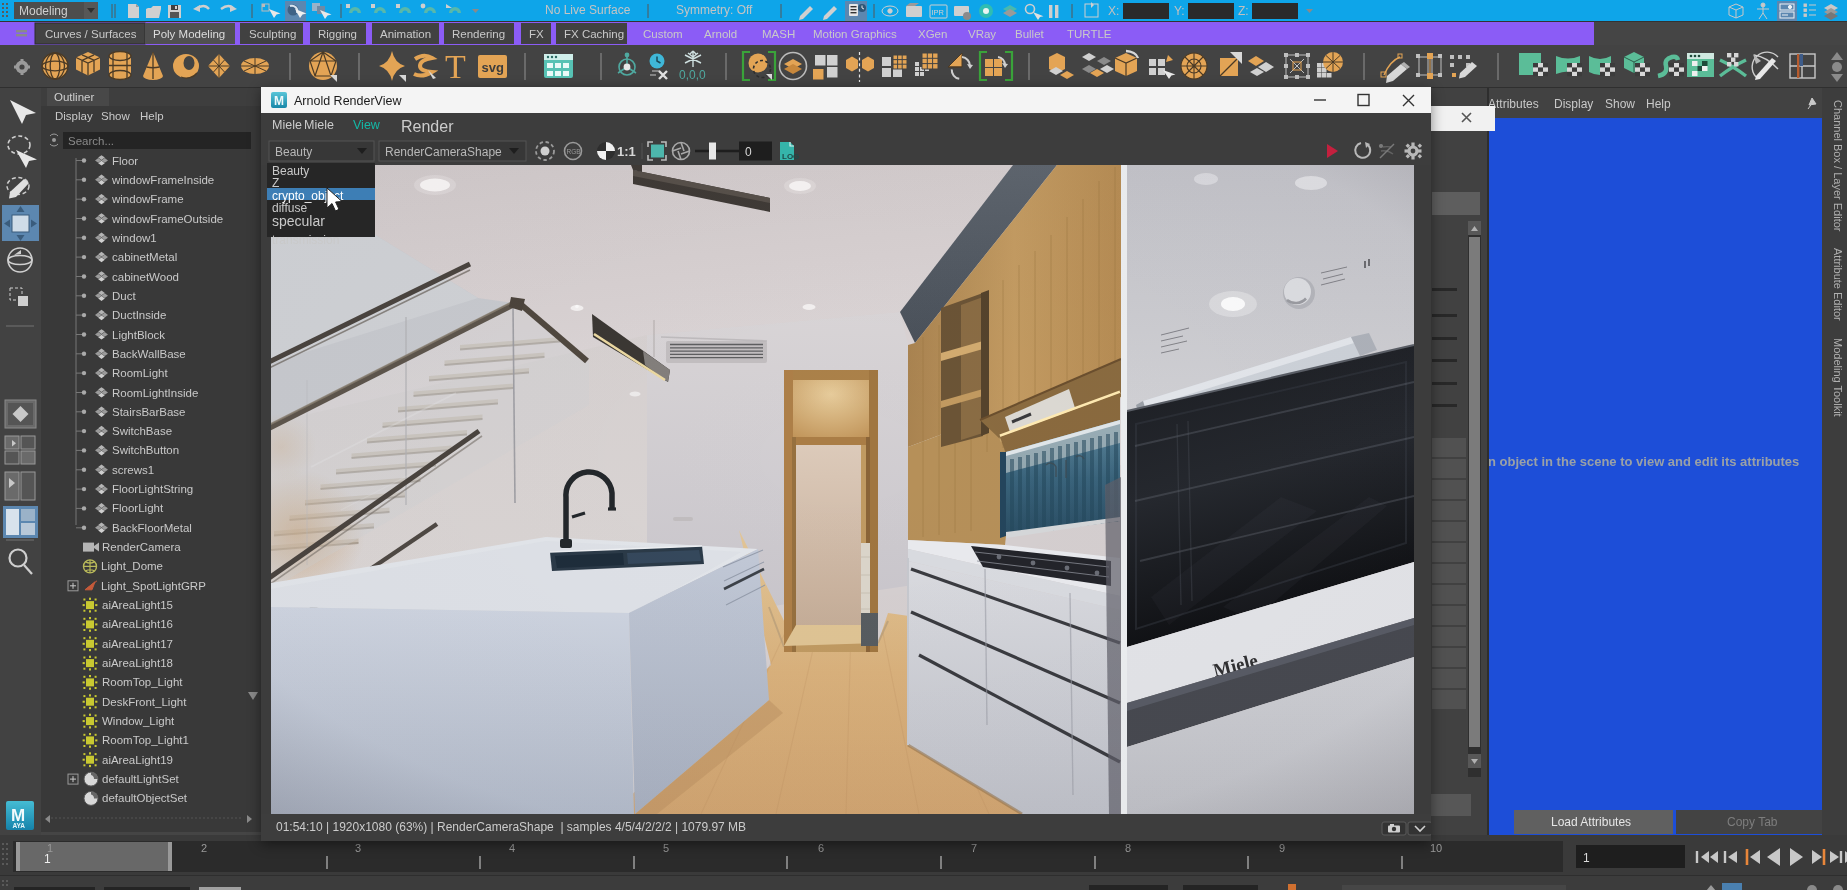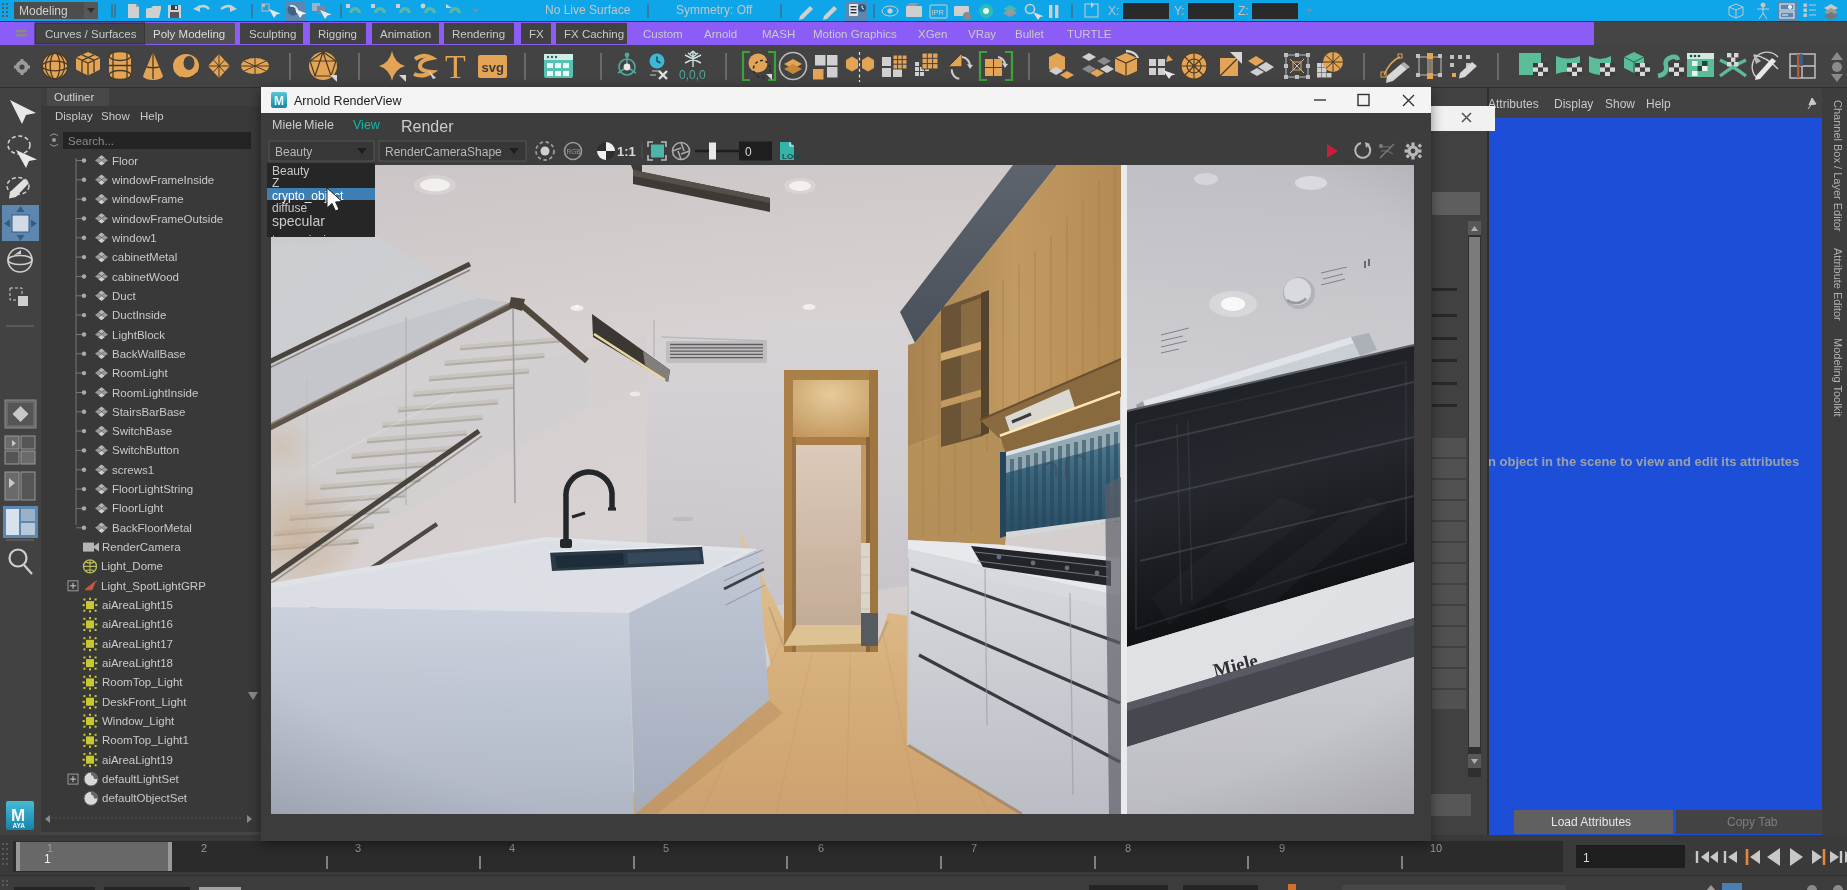--- a/index.html
+++ b/index.html
@@ -1411,20 +1411,33 @@
           <polygon points="856,538 1143,453 1143,460 856,546" fill="#5f646e" opacity="0.7"></polygon>
           <polygon points="856,582 1143,492 1143,649 856,649" fill="url(#ovBotG)"></polygon>
           <rect x="850" y="0" width="6" height="649" fill="#eceef0"></rect>
           <polygon points="834,320 850,312 850,649 838,649" fill="#60606a" opacity="0.7"></polygon>
         </g>
 
         <rect x="0" y="0" width="1143" height="649" fill="url(#vign)"></rect>
       </svg>
     </div>
 
+    <div class="abs" style="left:0;top:727px;width:1170px;height:27px;background:#3d3d3d;">
+      <span class="txt" style="left:15px;top:6px;font-size:12px;color:#cbcbcb;">01:54:10 | 1920x1080 (63%) | RenderCameraShape&nbsp; | samples 4/5/4/2/2/2 | 1079.97 MB</span>
+      <svg width="1170" height="27" style="position:absolute;left:0;top:0;">
+        <rect x="1121" y="8" width="24" height="13" rx="2" fill="#333" stroke="#5a5a5a"></rect>
+        <g fill="#cfcfcf">
+            <rect x="1127" y="11.5" width="12" height="7" rx="1"></rect>
+            <circle cx="1133" cy="15" r="2.2" fill="#333"></circle>
+            <rect x="1129" y="10" width="4" height="2"></rect>
+          </g>
+        <rect x="1147" y="8" width="24" height="13" rx="2" fill="#333" stroke="#5a5a5a"></rect>
+        <path d="M1154 12 l5 5 5 -5" stroke="#cfcfcf" stroke-width="1.6" fill="none"></path>
+      </svg>
+    </div>
 
     <div class="abs" style="left:6px;top:76px;width:108px;height:74px;background:#262626;z-index:30;">
       <div class="txt" style="left:5px;top:1px;font-size:12px;color:#c9c9c9;">Beauty</div>
       <div class="txt" style="left:5px;top:13.3px;font-size:12px;color:#c9c9c9;">Z</div>
       <div class="abs" style="left:0;top:24.6px;width:108px;height:12.8px;background:#3d7eb5;"></div>
       <div class="txt" style="left:5px;top:25.6px;font-size:12px;color:#ffffff;">crypto_object</div>
       <div class="txt" style="left:5px;top:37.9px;font-size:12px;color:#c9c9c9;">diffuse</div>
       <div class="txt" style="left:5px;top:50.2px;font-size:14px;color:#c9c9c9;">specular</div>
       <div class="txt" style="left:5px;top:70px;font-size:12px;color:#c9c9c9;">transmission</div>
     </div>

